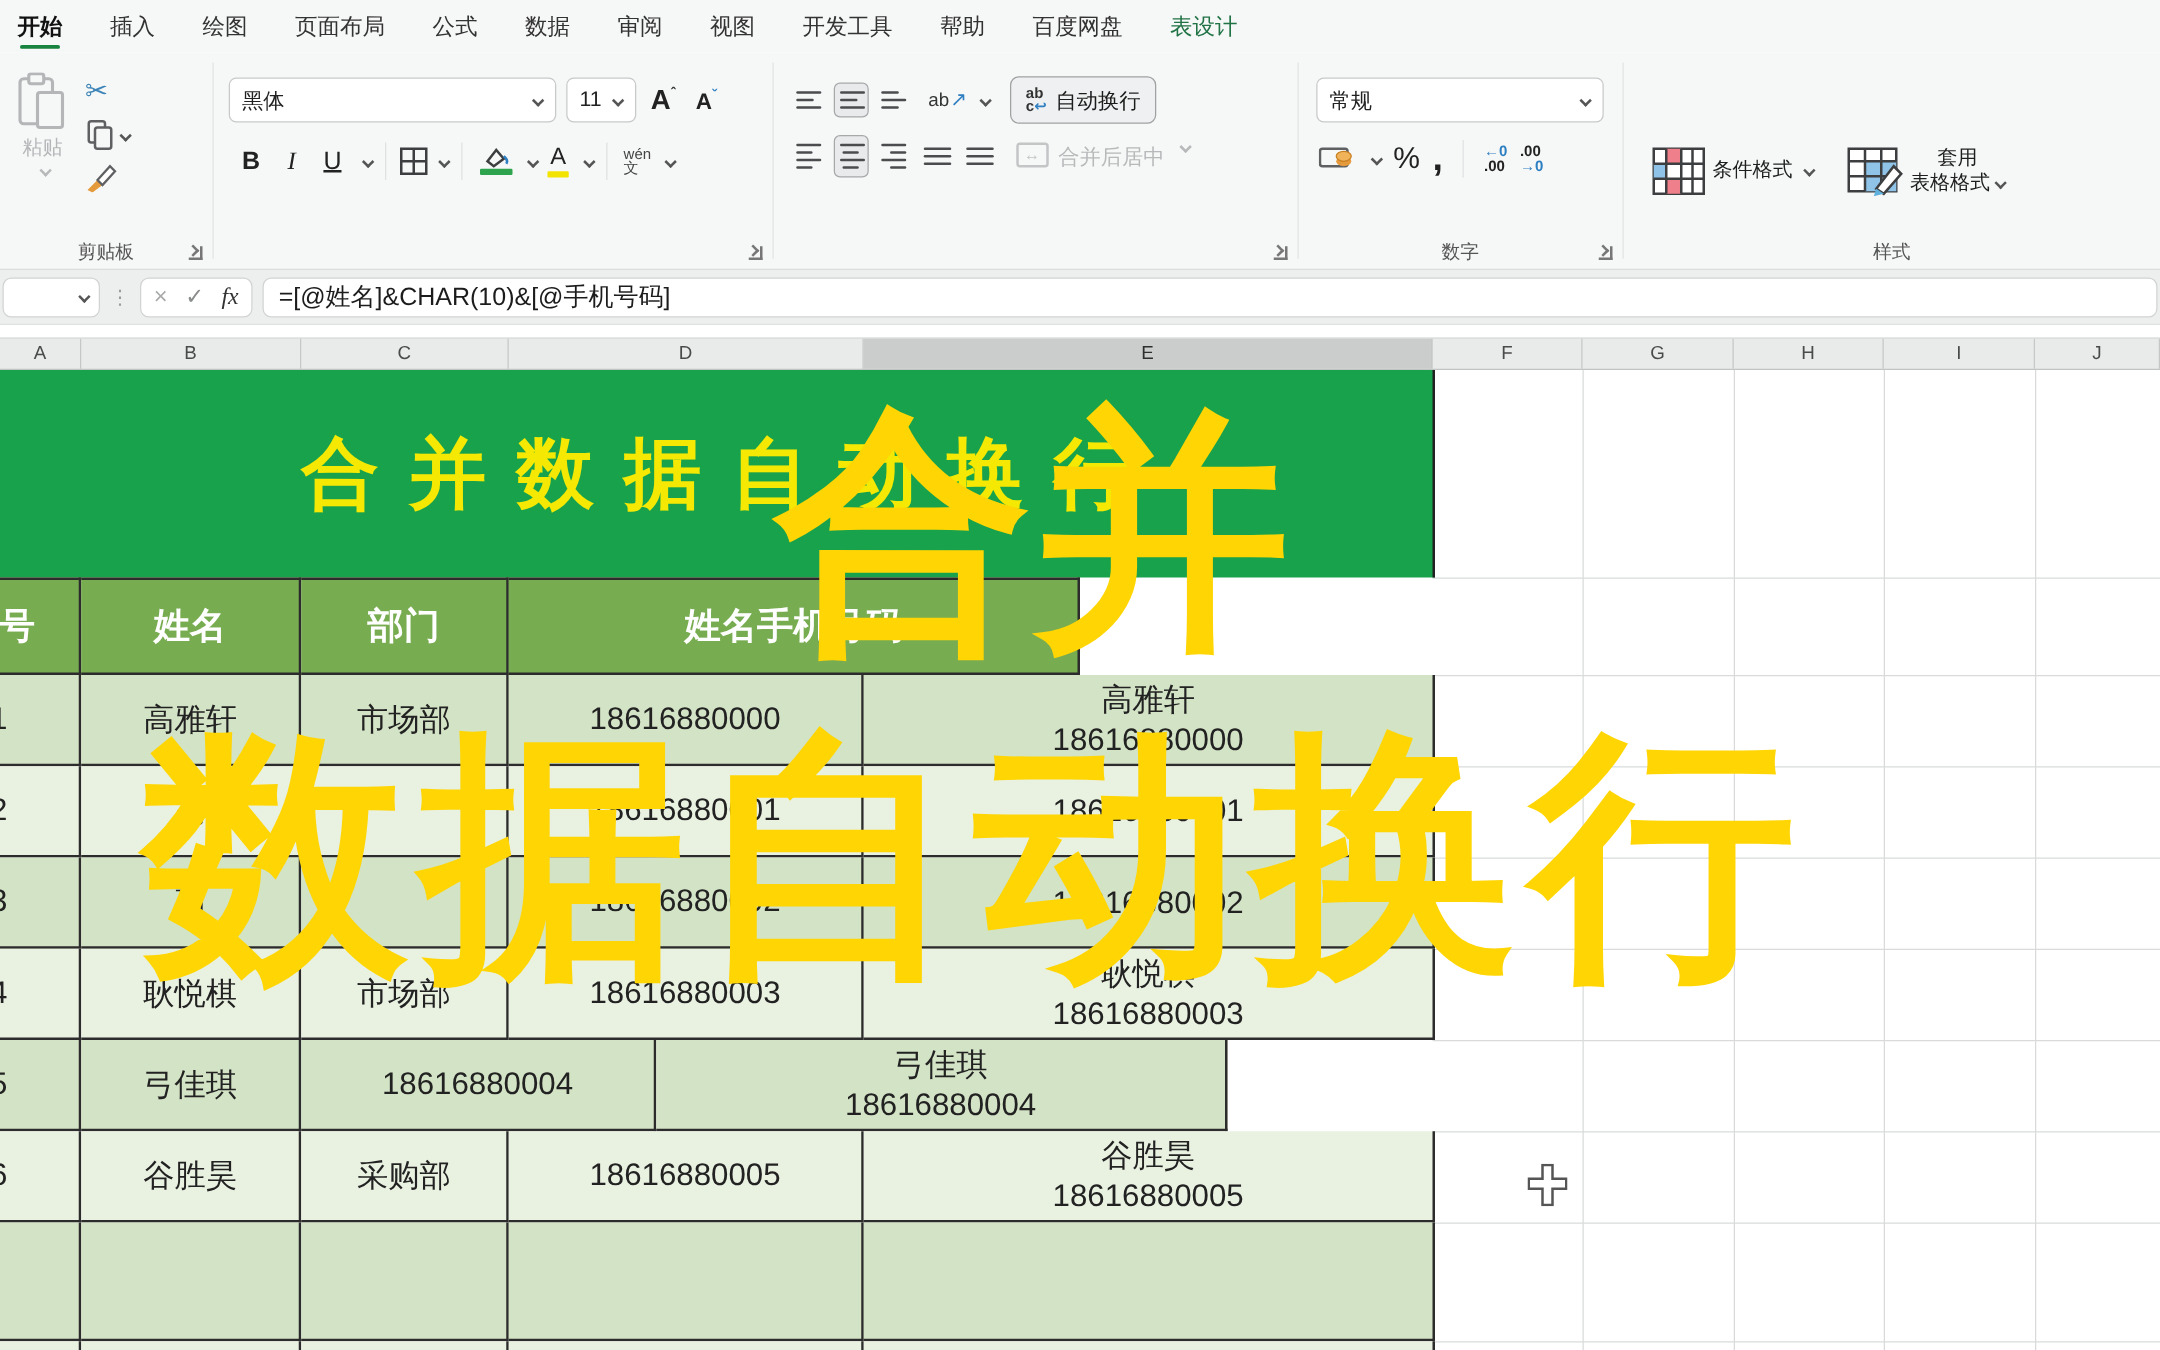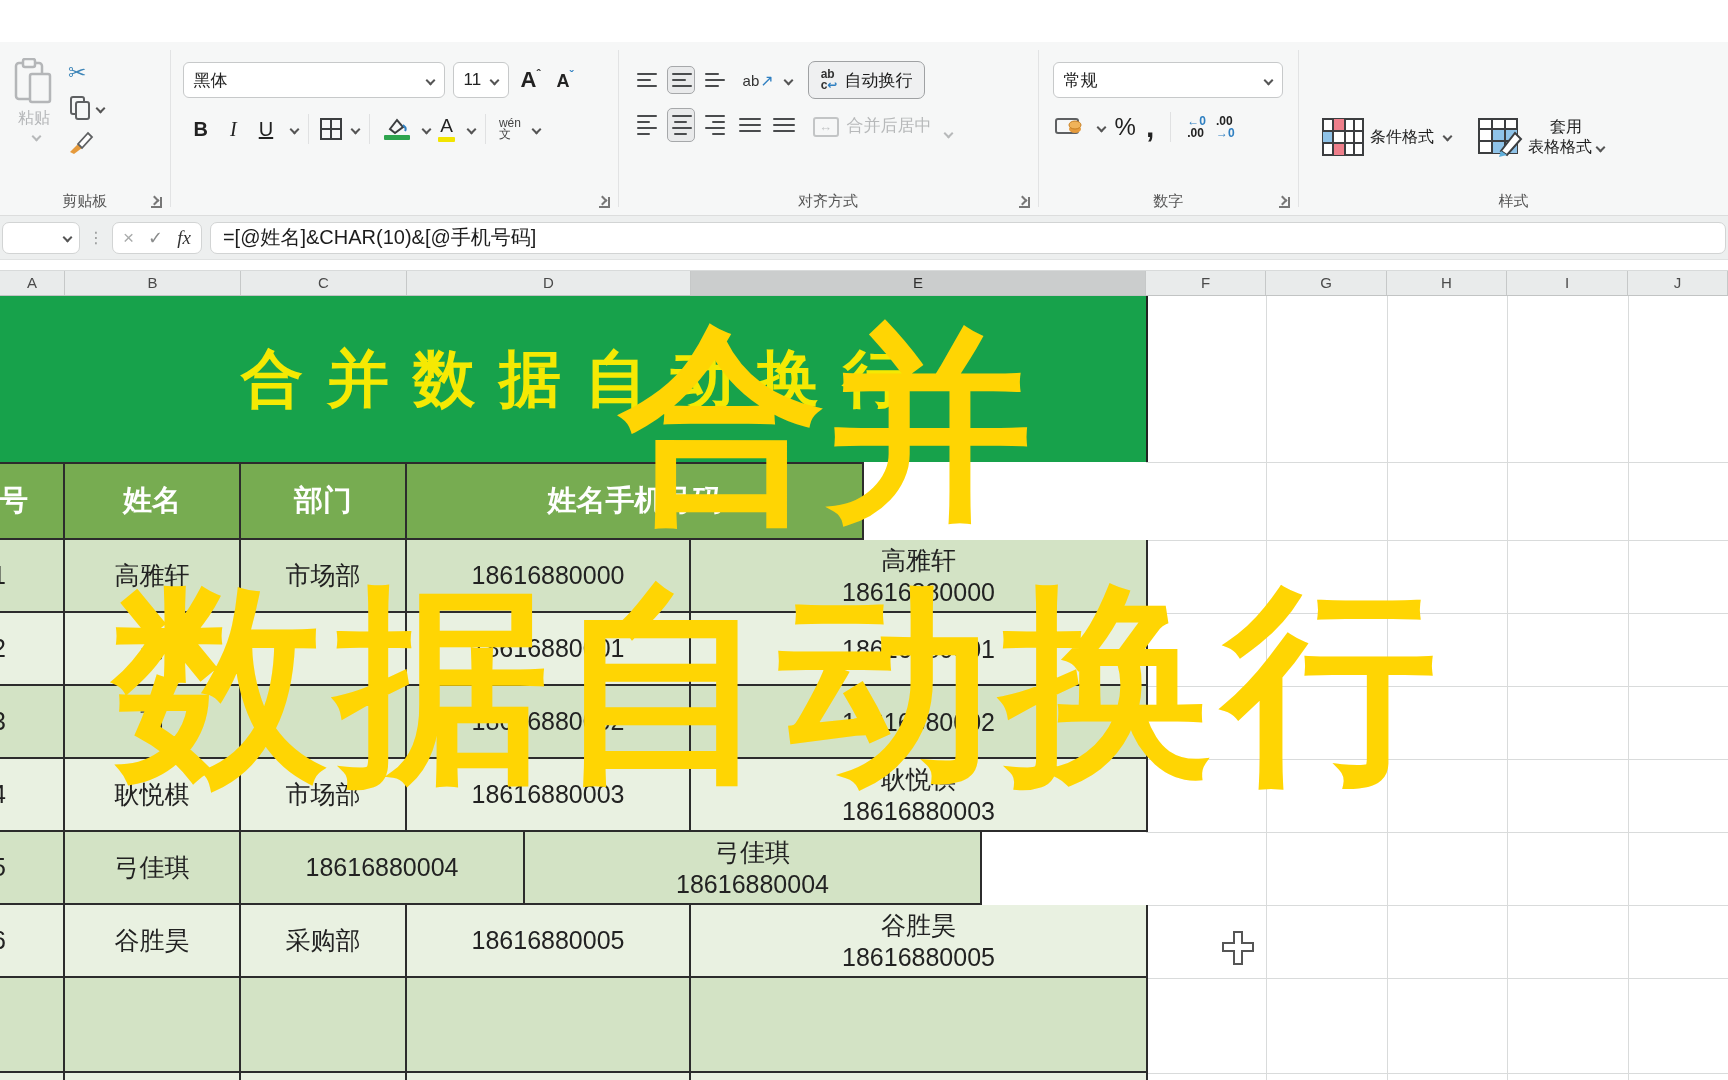--- a/index.html
+++ b/index.html
@@ -54,21 +54,21 @@
   
   .g-align { width:420px; }
   .g-align .r1 { display:flex; align-items:center; gap:6px; padding:18px 0 0 14px; height:58px; }
   .g-align .r2 { display:flex; align-items:center; gap:6px; padding:8px 0 0 14px; }
   .alico { display:flex; flex-direction:column; gap:4px; width:28px; padding:6px 4px; align-items:flex-start; }
   .alico i { height:2px; background:#4a4c4e; display:block; border-radius:1px; }
   .alico.sel { border:1px solid #a6a8aa; background:#e9eaeb; border-radius:5px; }
   .wrapbtn { display:flex; align-items:center; gap:7px; border:1px solid #9fa1a3; background:#eff0f1; border-radius:7px; height:38px; padding:0 12px; margin-left:10px; font-size:17px; color:#1c1c1c; }
   .wrapico { display:flex; flex-direction:column; line-height:11px; font-size:12px; color:#333; font-weight:bold; }
   .wrapico .blue { color:#2f7fc1; }
-  .mergebtn { display:flex; align-items:flex-end; gap:8px; color:#b7b9ba; font-size:17px; margin-left:10px; }
+  .mergebtn { display:flex; align-items:flex-start; gap:8px; color:#b7b9ba; font-size:17px; margin-left:10px; }
   .mergeico { width:26px; height:20px; border:2px solid #c3c5c6; border-radius:3px; position:relative; }
   .mergeico::before { content:"↔"; position:absolute; inset:0; text-align:center; line-height:16px; font-size:13px; color:#c3c5c6; }
   .orient { font-size:15px; color:#333; display:flex; align-items:center; margin-left:8px; }
   .orient .arr { color:#2f7fc1; font-size:16px; margin-left:1px; }
 
   
   .g-num { width:260px; }
   .g-num .r1 { padding:20px 14px 0 14px; }
   .numfmt { width:230px; }
   .g-num .r2 { display:flex; align-items:center; gap:10px; padding:14px 0 0 16px; }
@@ -131,20 +131,34 @@
 
   .cursor { position:absolute; left:1222px; top:931px; }
 
   svg { display:block; }
 </style>
 </head>
 <body>
 
 <div class="app">
 
+  <div class="menubar">
+    <span class="tab active">开始</span>
+    <span class="tab">插入</span>
+    <span class="tab">绘图</span>
+    <span class="tab">页面布局</span>
+    <span class="tab">公式</span>
+    <span class="tab">数据</span>
+    <span class="tab">审阅</span>
+    <span class="tab">视图</span>
+    <span class="tab">开发工具</span>
+    <span class="tab">帮助</span>
+    <span class="tab">百度网盘</span>
+    <span class="tab green">表设计</span>
+  </div>
 
   <div class="ribbon">
 
     <div class="rgroup g-clip">
       <div class="clip-wrap">
         <div class="paste-btn">
           <span>
             <svg width="40" height="46" viewBox="0 0 40 46">
                 <rect x="2" y="5" width="26" height="36" rx="3" fill="none" stroke="#b4b6b8" stroke-width="2.5"></rect>
                 <rect x="9" y="1" width="12" height="8" rx="2" fill="#f6f7f7" stroke="#b4b6b8" stroke-width="2.5"></rect>
@@ -294,21 +308,20 @@
             <i style="width:22px"></i>
             <i style="width:22px"></i>
             <i style="width:22px"></i>
           </span>
         <span class="mergebtn">
           <span class="mergeico"></span>
           <span>合并后居中</span>
           <span class="chev gray"></span>
         </span>
       </div>
-      <div class="rg-label">对齐方式</div>
       <div class="launcher"></div>
     </div>
 
     <div class="vsep"></div>
 
     <div class="rgroup g-num">
       <div class="r1">
         <div class="selbox numfmt">
           <span>常规</span>
           <span class="chev"></span>

